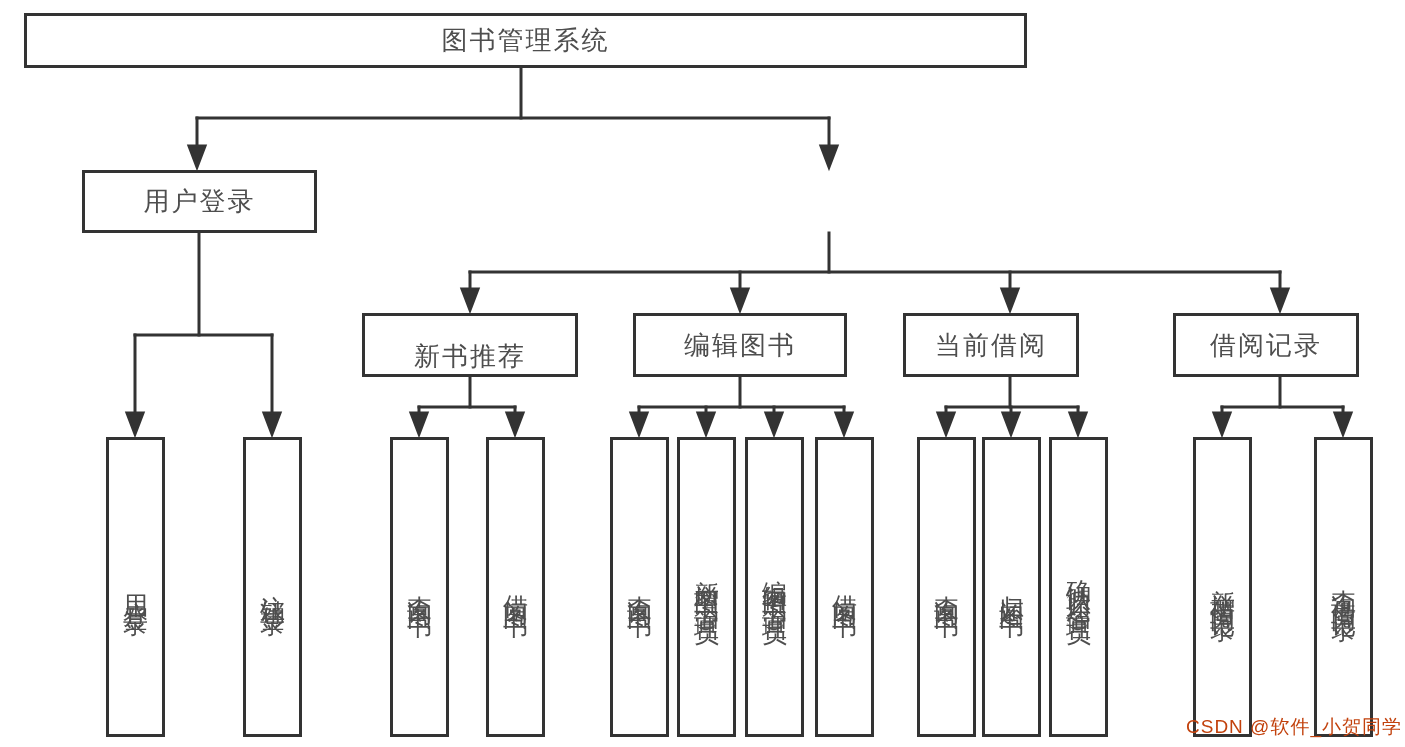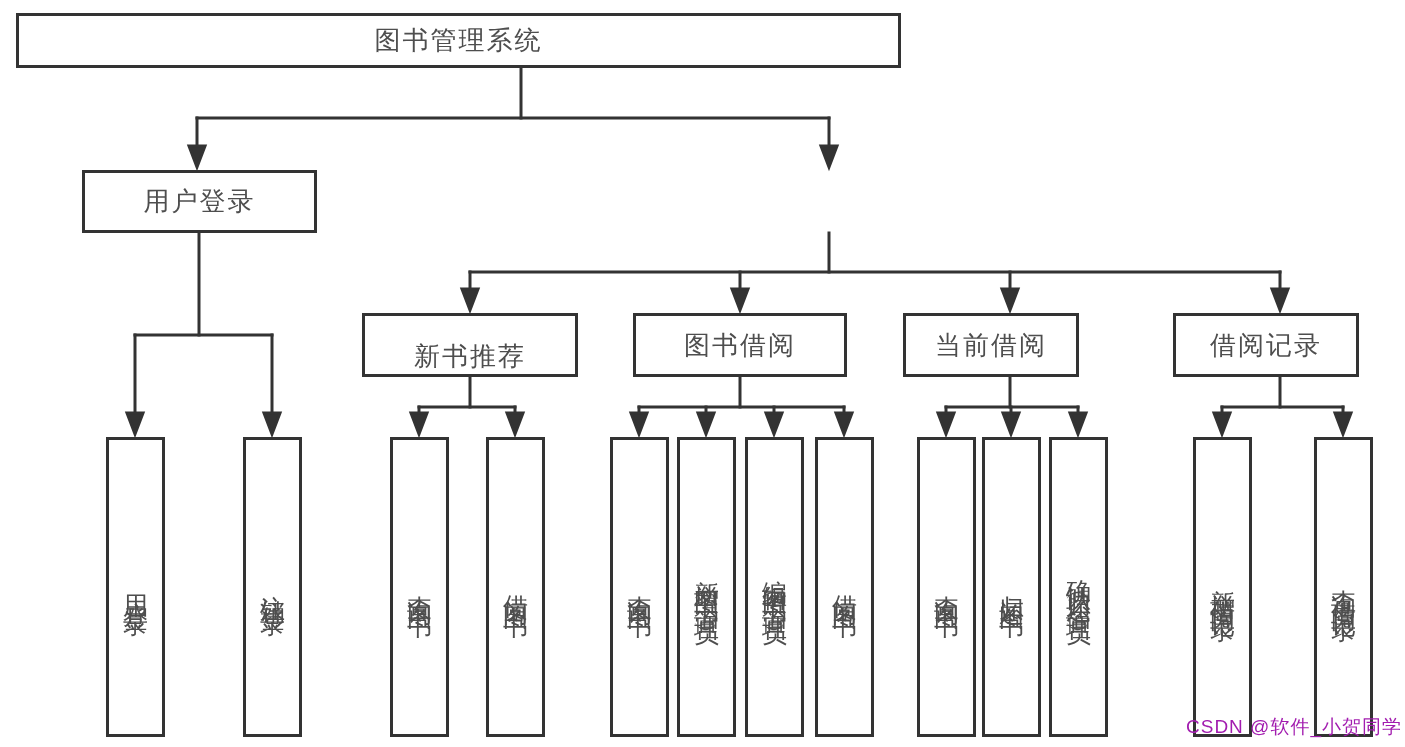--- a/index.html
+++ b/index.html
@@ -45,21 +45,21 @@
   }
   .vtext {
     writing-mode: vertical-rl;
     text-orientation: mixed;
     font-size: 25px;
     letter-spacing: 6px;
     line-height: 1;
     white-space: nowrap;
   }
   
-  .n-root { left: 16px; top: 13px; width: 885px; height: 55px; }
+  .n-root { left: 24px; top: 13px; width: 1003px; height: 55px; }
   
   .n-user-login { left: 82px;  top: 170px; width: 235px; height: 63px; }
   .n-book-mgmt  { left: 712px; top: 170px; width: 235px; height: 63px; }
   
   .n-new-books      { left: 362px;  top: 313px; width: 216px; height: 64px; align-items: flex-end; }
   .n-book-borrow    { left: 633px;  top: 313px; width: 214px; height: 64px; }
   .n-current-borrow { left: 903px;  top: 313px; width: 176px; height: 64px; }
   .n-borrow-records { left: 1173px; top: 313px; width: 186px; height: 64px; }
   
   .l-user-login  { left: 106px; }
@@ -73,21 +73,21 @@
   .l-cb-query    { left: 917px; }
   .l-cb-return   { left: 982px; }
   .l-cb-confirm  { left: 1049px; }
   .l-rec-add     { left: 1193px; }
   .l-rec-query   { left: 1314px; }
   .watermark {
     position: absolute;
     left: 1186px;
     top: 714px;
     font-size: 19px;
-    color: #a21caf;
+    color: #c2410c;
     letter-spacing: 1px;
     white-space: nowrap;
   }
 </style>
 </head>
 <body>
 
 <div class="stage">
 
   <svg class="connectors" viewBox="0 0 1405 747" xmlns="http://www.w3.org/2000/svg">
@@ -159,21 +159,21 @@
   </div>
 
   <div class="node h n-user-login">
     <span>用户登录</span>
   </div>
 
   <div class="node h n-new-books">
     <span>新书推荐</span>
   </div>
   <div class="node h n-book-borrow">
-    <span>图书借阅</span>
+    <span>编辑图书</span>
   </div>
   <div class="node h n-current-borrow">
     <span>当前借阅</span>
   </div>
   <div class="node h n-borrow-records">
     <span>借阅记录</span>
   </div>
 
   <div class="node leaf l-user-login">
     <span class="vtext">用户登录</span>

